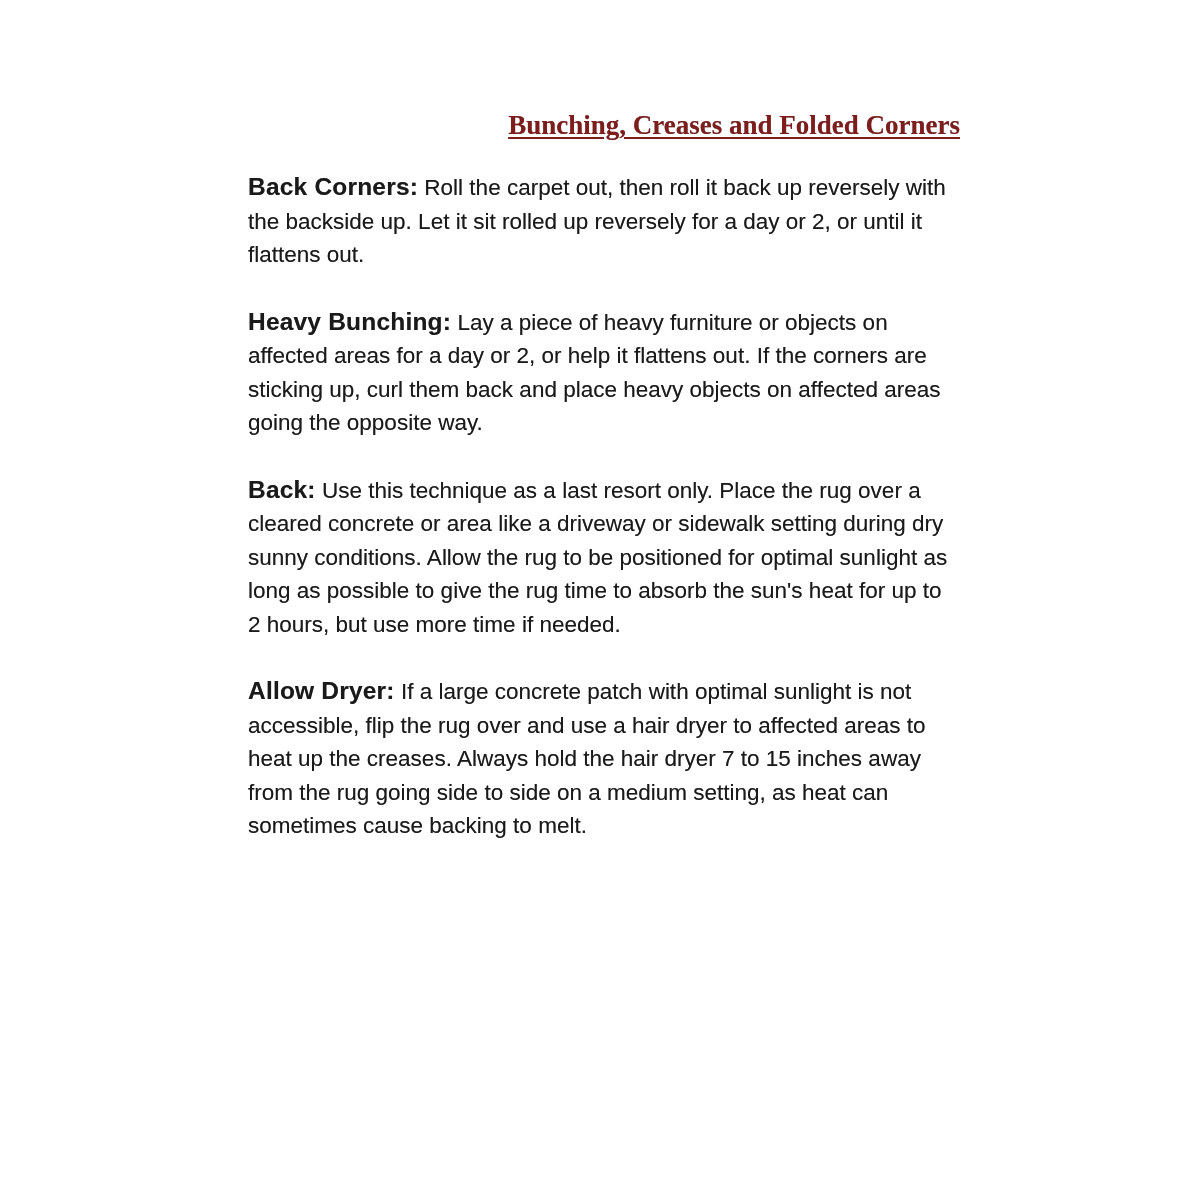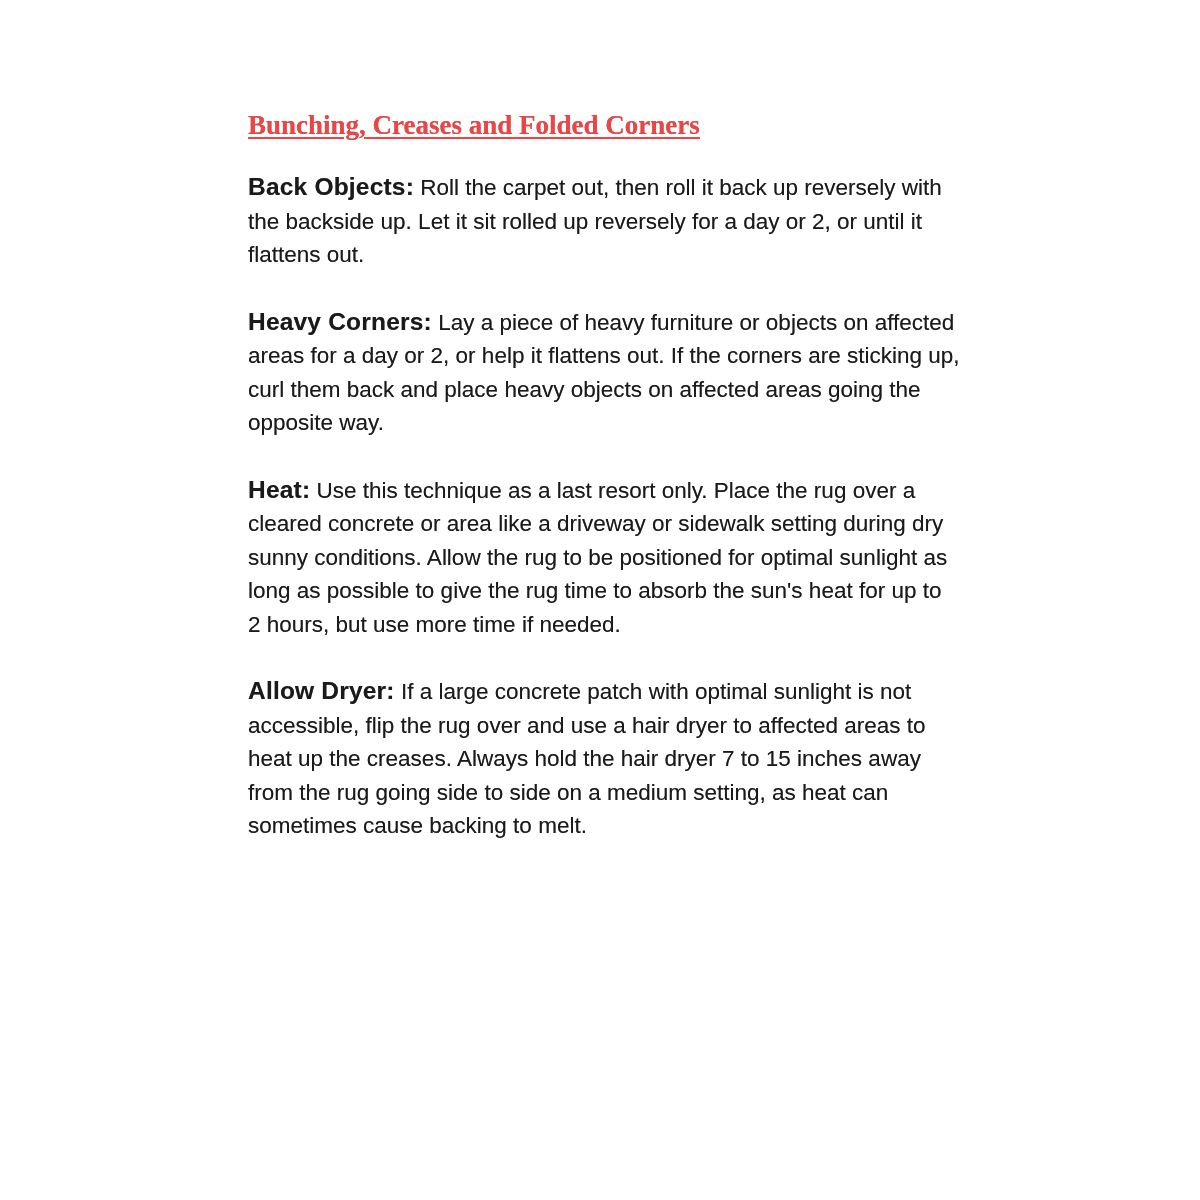--- a/index.html
+++ b/index.html
@@ -44,35 +44,35 @@
     font-size: 24.5px;
     letter-spacing: 0.2px;
   }
 </style>
 </head>
 <body>
 
 <div class="page">
   <div class="doc-content" style="color: rgb(26, 26, 26);">
 
-    <h1 class="heading" style="color: #ef4444;">Bunching, Creases and Folded Corners</h1>
+    <h1 class="heading" style="color: #7f1d1d; text-align: right;">Bunching, Creases and Folded Corners</h1>
 
 
     <p class="para">
-      <strong class="section-label">Back Objects:</strong>
+      <strong class="section-label">Back Corners:</strong>
       <span>Roll the carpet out, then roll it back up reversely with the backside up. Let it sit rolled up reversely for a day or 2, or until it flattens out.</span>
     </p>
 
     <p class="para">
-      <strong class="section-label">Heavy Corners:</strong>
+      <strong class="section-label">Heavy Bunching:</strong>
       <span>Lay a piece of heavy furniture or objects on affected areas for a day or 2, or help it flattens out. If the corners are sticking up, curl them back and place heavy objects on affected areas going the opposite way.</span>
     </p>
 
     <p class="para">
-      <strong class="section-label">Heat:</strong>
+      <strong class="section-label">Back:</strong>
       <span>Use this technique as a last resort only. Place the rug over a cleared concrete or area like a driveway or sidewalk setting during dry sunny conditions. Allow the rug to be positioned for optimal sunlight as long as possible to give the rug time to absorb the sun's heat for up to 2 hours, but use more time if needed.</span>
     </p>
 
     <p class="para">
       <strong class="section-label">Allow Dryer:</strong>
       <span>If a large concrete patch with optimal sunlight is not accessible, flip the rug over and use a hair dryer to affected areas to heat up the creases. Always hold the hair dryer 7 to 15 inches away from the rug going side to side on a medium setting, as heat can sometimes cause backing to melt.</span>
     </p>
 
   </div>
 </div>

